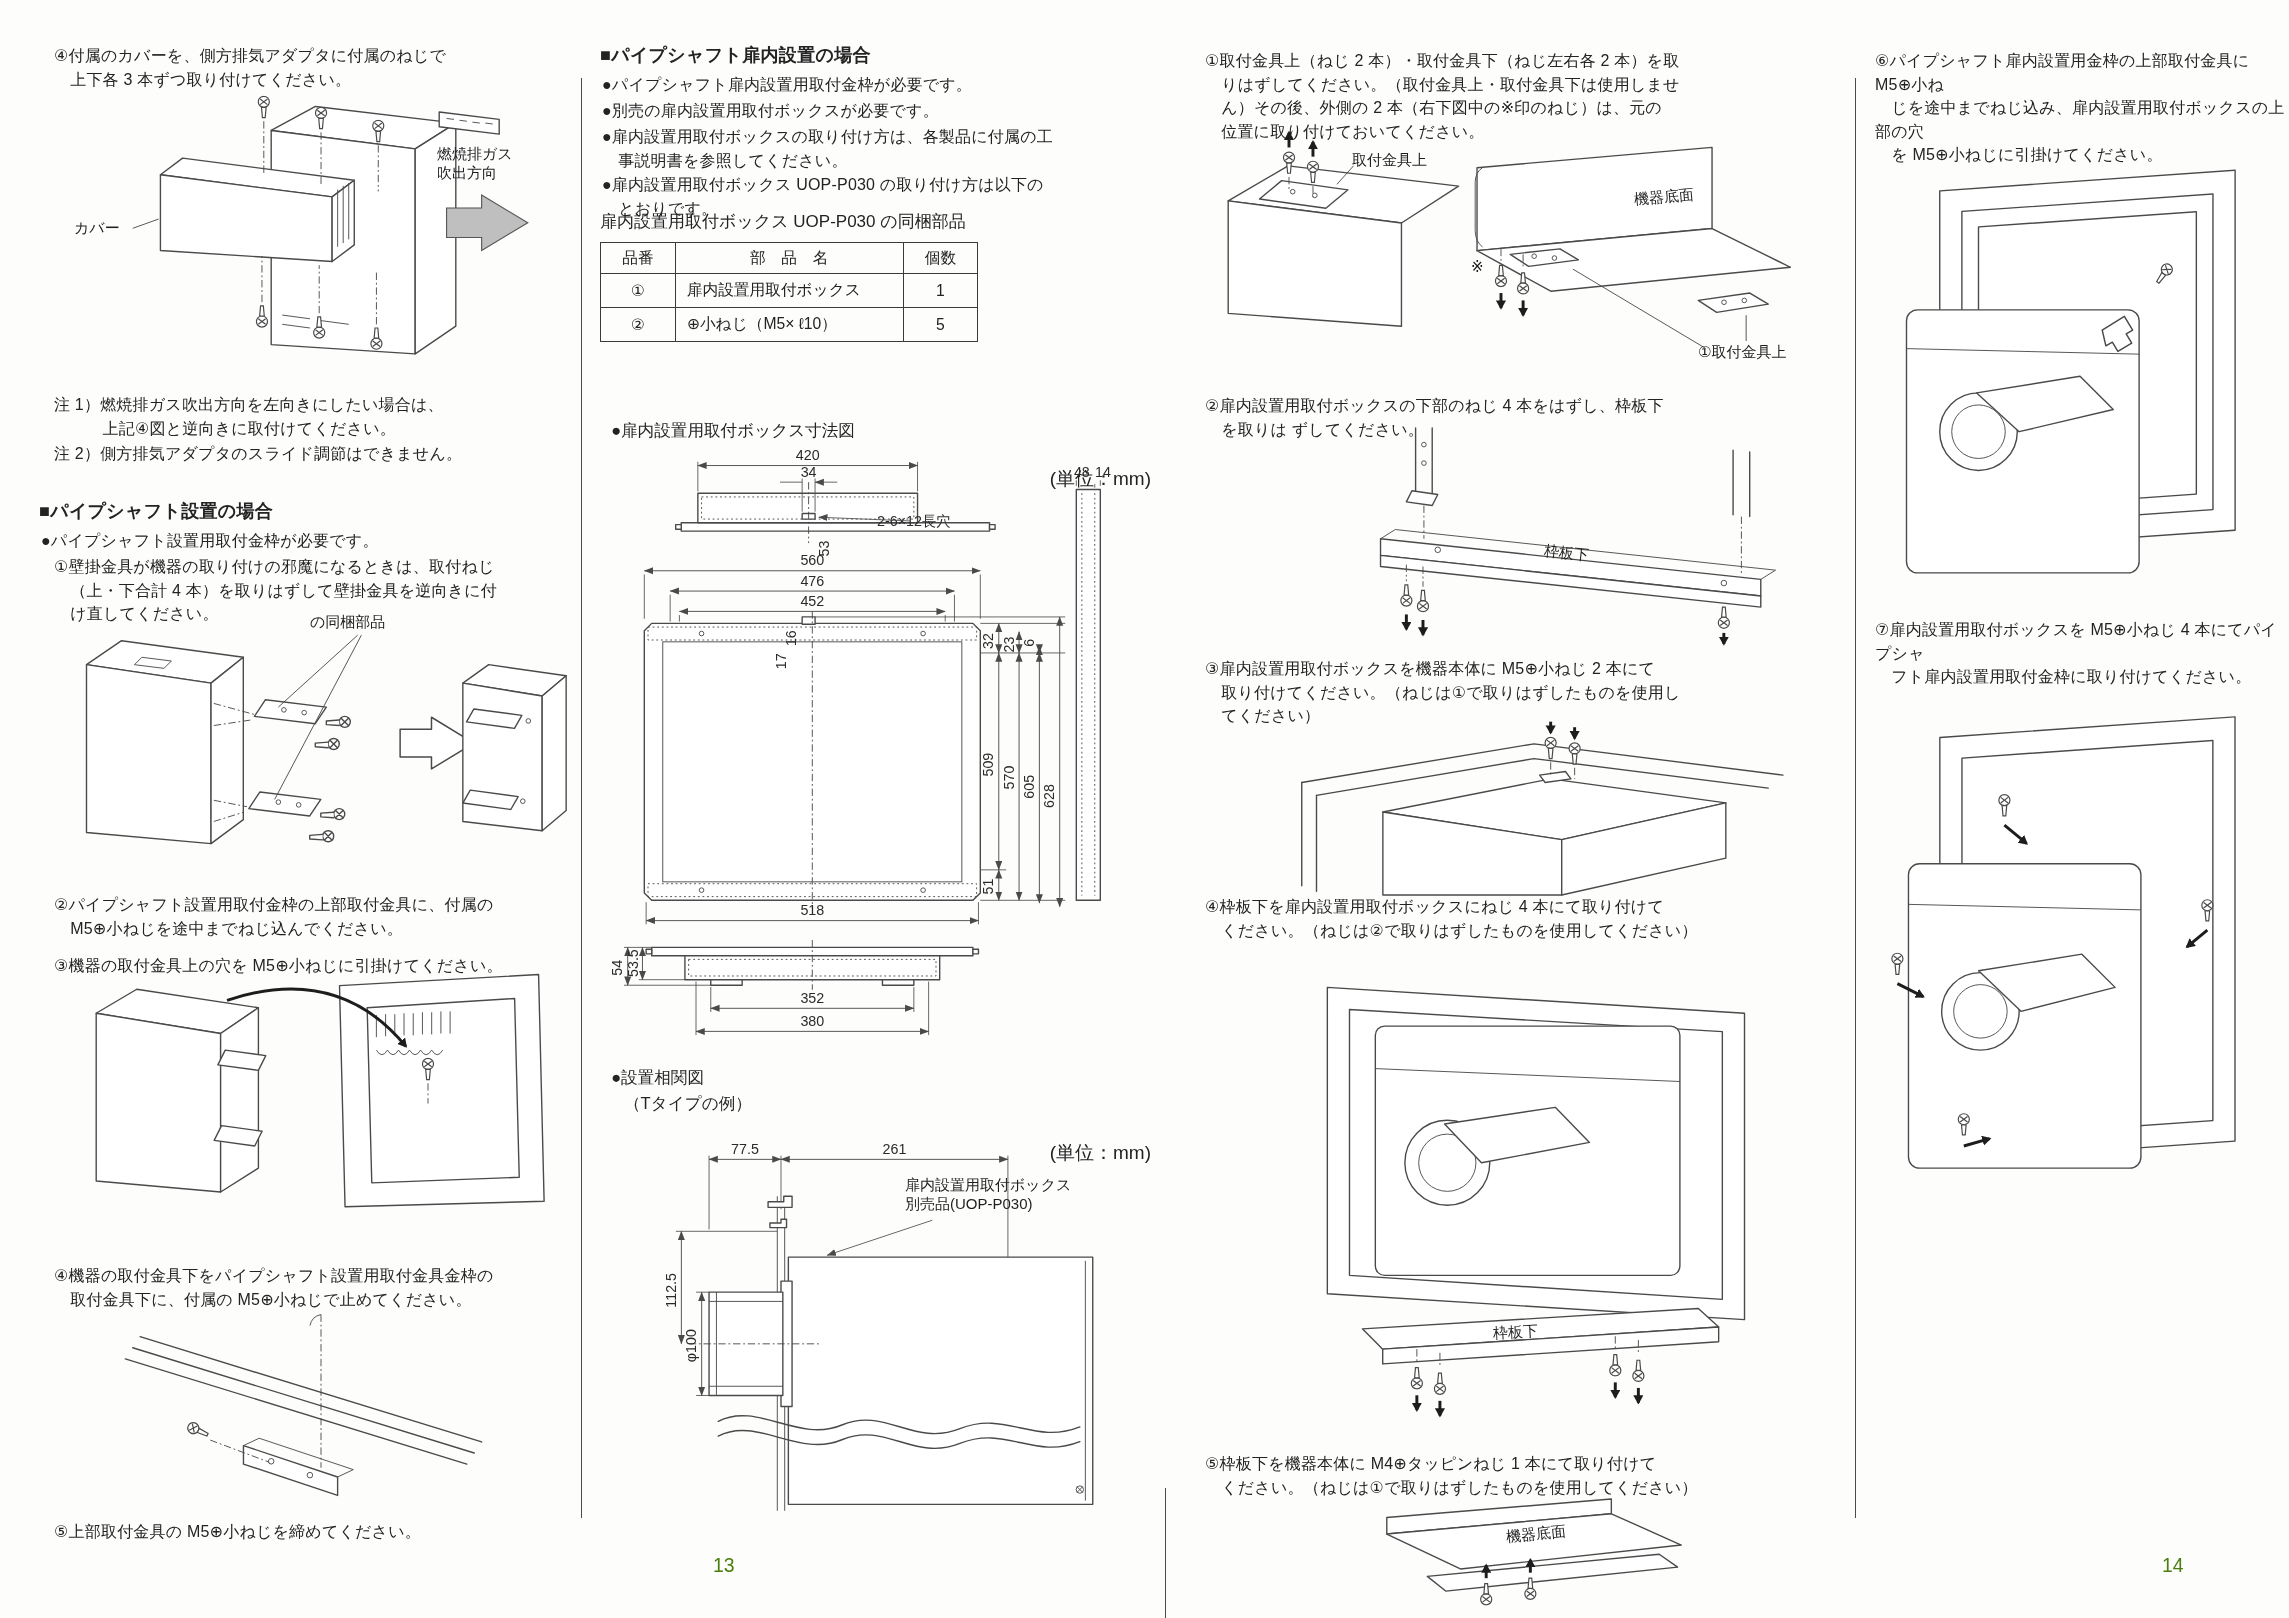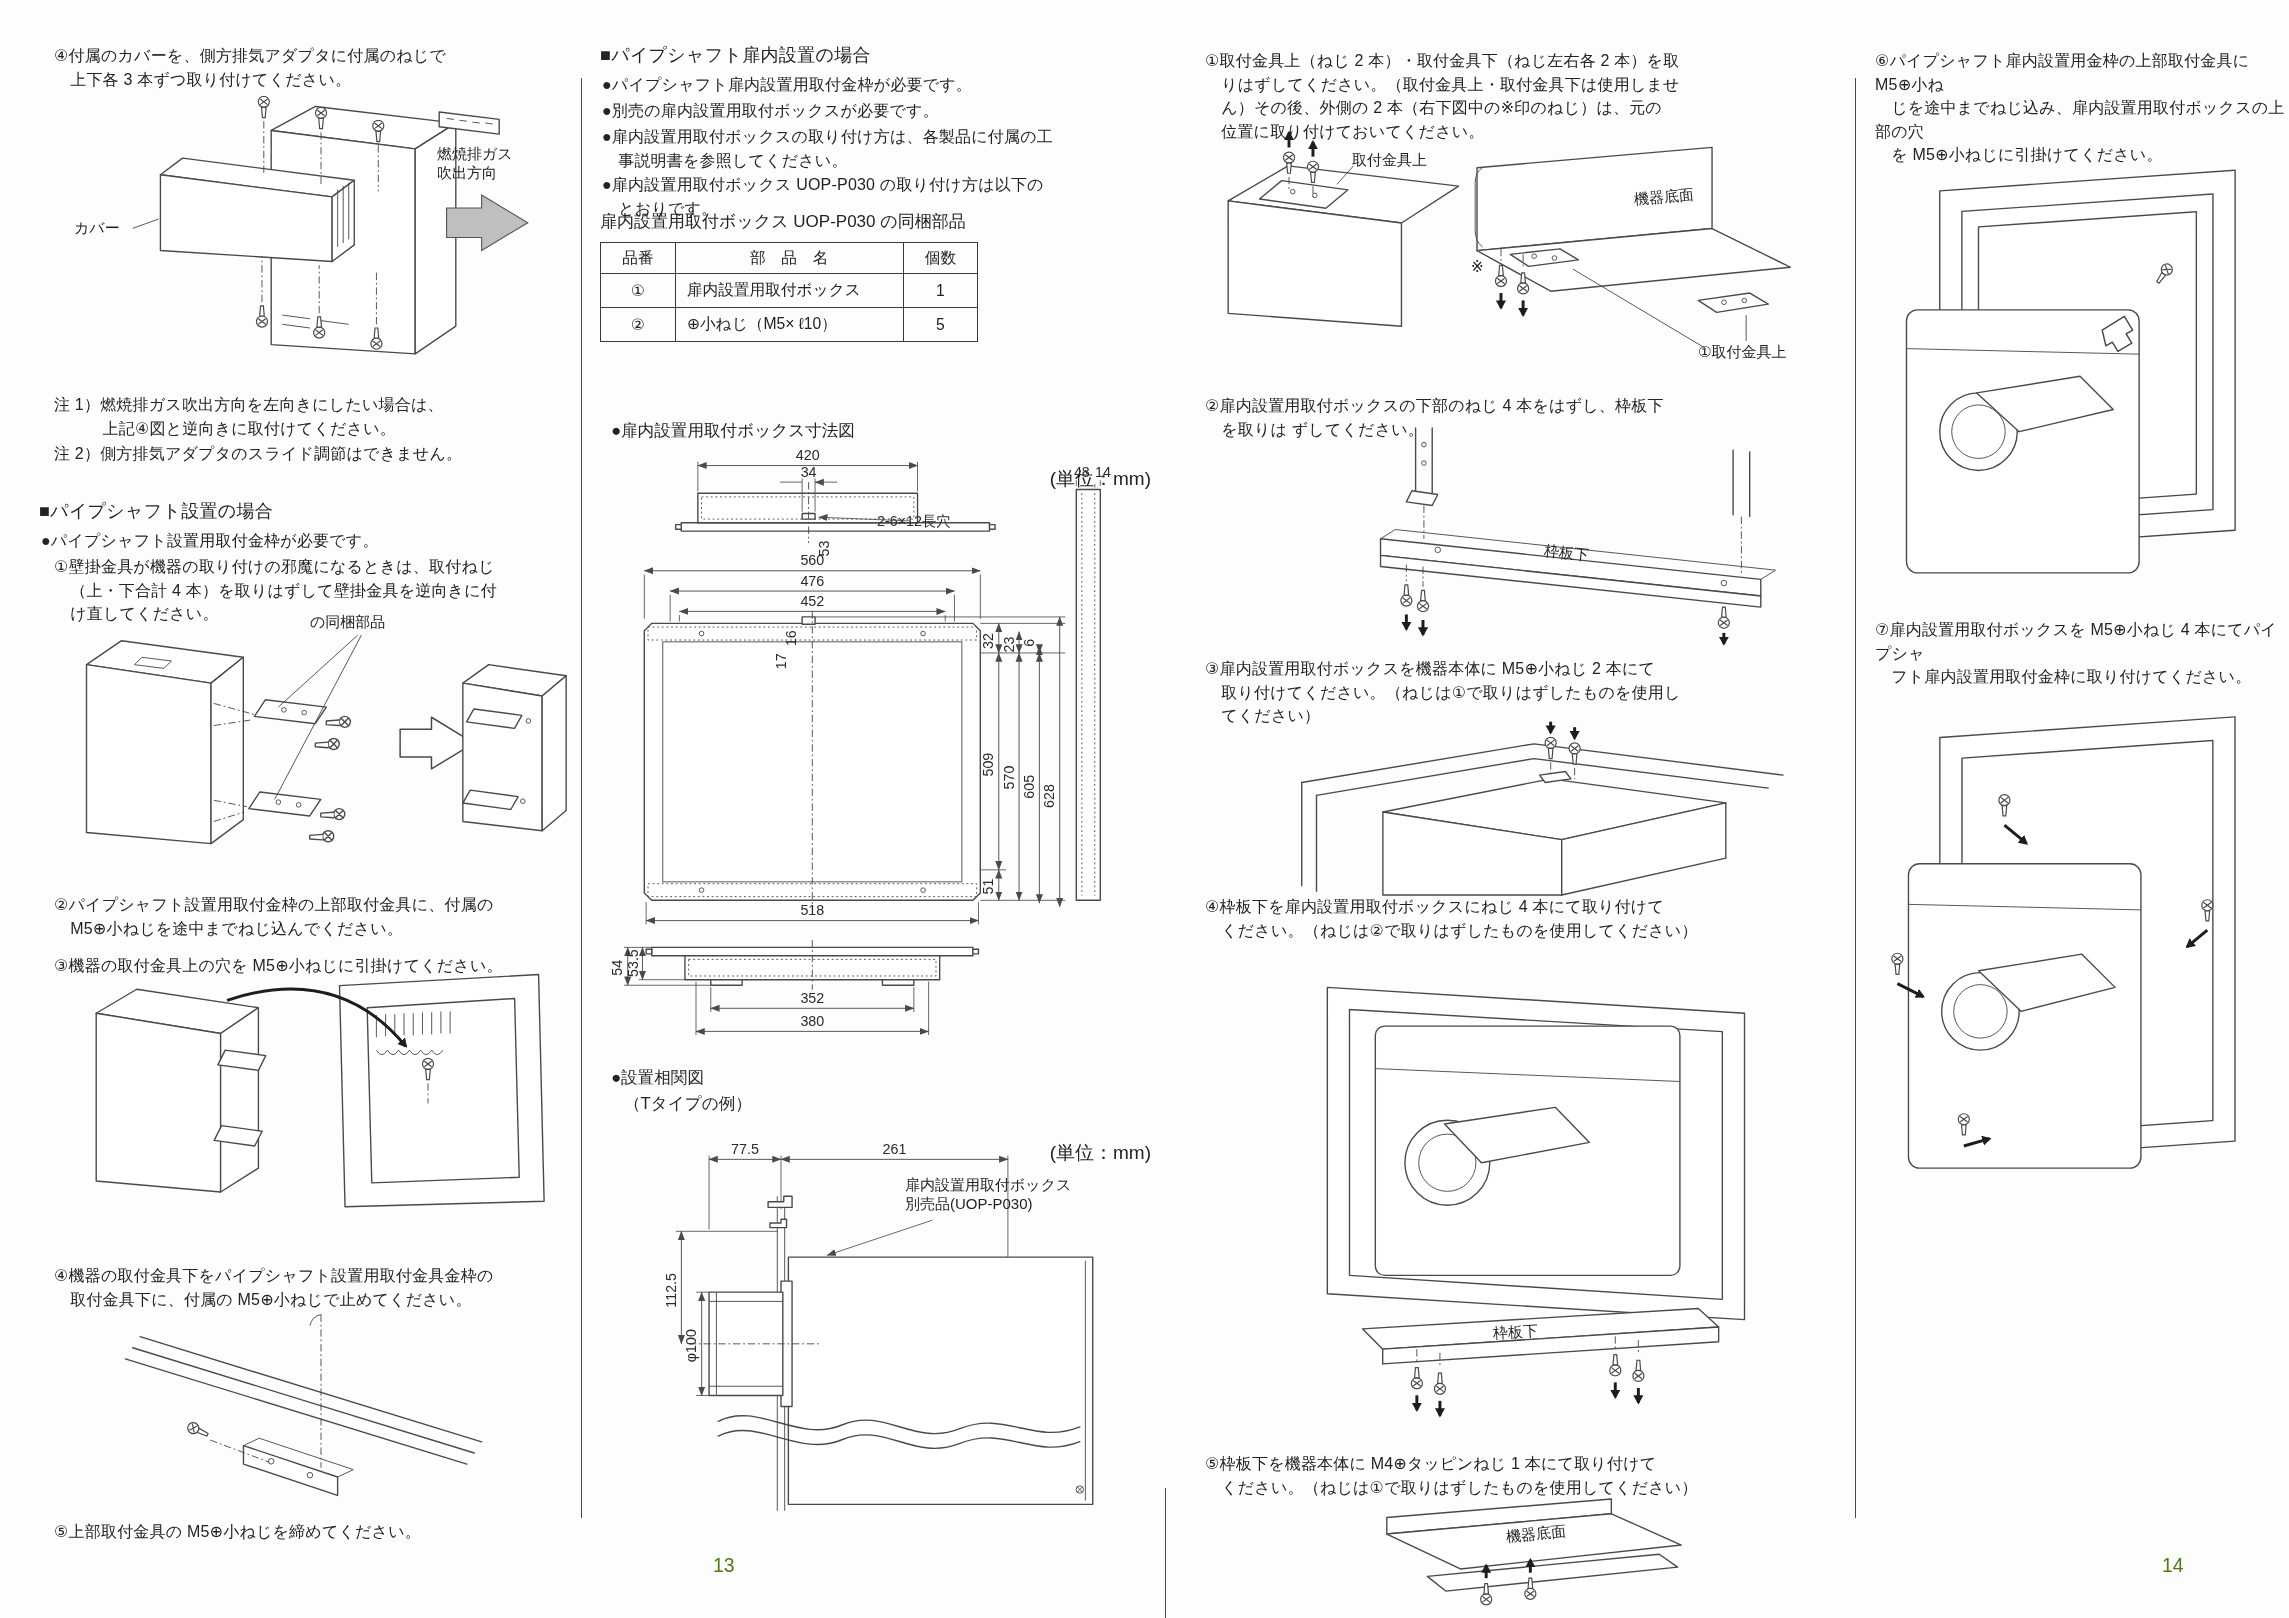--- a/index.html
+++ b/index.html
@@ -1,19 +1,19 @@
 <!DOCTYPE html>
 <html style="font-size:14.8px"><head>
 <meta charset="utf-8">
 <style>
   html,body{margin:0;padding:0}
   body{width:2290px;height:1619px;background:#fdfdfc;position:relative;overflow:hidden;
        font-family:"Liberation Sans","DejaVu Sans",sans-serif;color:#232323}
   .txt{position:absolute;white-space:pre-line;font-size:16px;line-height:23.5px;letter-spacing:0.2px}
-  .h1{position:absolute;font-size:18px;font-weight:normal;letter-spacing:0.3px}
+  .h1{position:absolute;font-size:18px;font-weight:bold;letter-spacing:0.3px}
   .bt{position:absolute;font-size:17px;font-weight:normal}
   .sect{position:absolute;font-size:16.6px}
   .unit{position:absolute;font-size:19px;text-align:right}
   .flabel{position:absolute;font-size:15px;line-height:18.5px;white-space:pre-line;color:#1f1f1f}
   .vline{position:absolute;width:1.4px;background:#4a4a4a}
   .pagenum{position:absolute;font-size:19.4px;color:#4d7c0f}
   .figwrap{position:absolute}
   .figwrap svg{position:absolute;left:0;top:0;overflow:visible}
   table.parts{position:absolute;border-collapse:collapse;font-size:15.7px;color:#232323}
   table.parts td,table.parts th{border:1.3px solid #3a3a3a;font-weight:normal;text-align:center;padding:0 7.4px}

